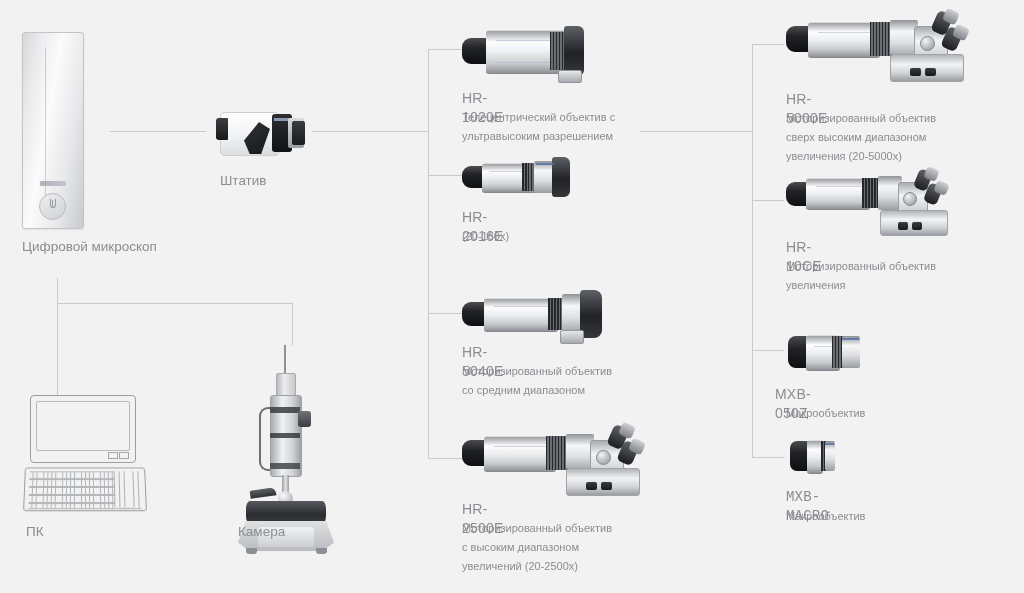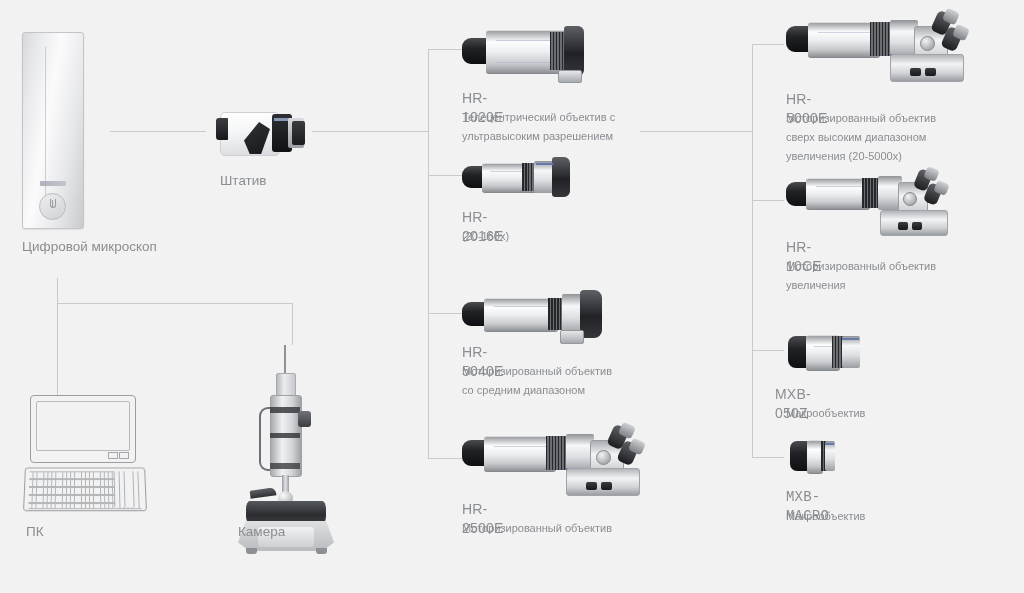--- a/index.html
+++ b/index.html
@@ -306,20 +306,22 @@
         <div class="eyecup" style="left:50px;top:16px;width:14px;height:13px;transform:rotate(24deg);"></div>
         <div class="disc" style="left:16px;top:26px;width:13px;height:13px;"></div>
         <div class="lowerbox" style="left:-14px;top:44px;width:72px;height:26px;"></div>
         <div class="port" style="left:6px;top:58px;width:11px;height:8px;"></div>
         <div class="port" style="left:21px;top:58px;width:11px;height:8px;"></div>
       </div>
     </div>
     <div class="model" style="position:absolute;left:462px;top:500px;">HR-2500E</div>
     <div class="desc" style="position:absolute;left:462px;top:519px;">
       <div>Моторизированный объектив</div>
+      <div>с высоким диапазоном</div>
+      <div>увеличений  (20-2500x)</div>
     </div>
   </div>
 
   <div class="node">
     <div class="lens" style="left:786px;top:10px;width:190px;height:74px;">
       <div class="nose" style="top:16px;width:26px;height:26px;"></div>
       <div class="barrel" style="left:22px;top:12px;width:72px;height:34px;"></div>
       <div class="sline" style="left:32px;top:22px;width:52px;"></div>
       <div class="grip" style="left:84px;top:12px;width:22px;height:34px;"></div>
       <div class="barrel2" style="left:104px;top:10px;width:28px;height:38px;"></div>

